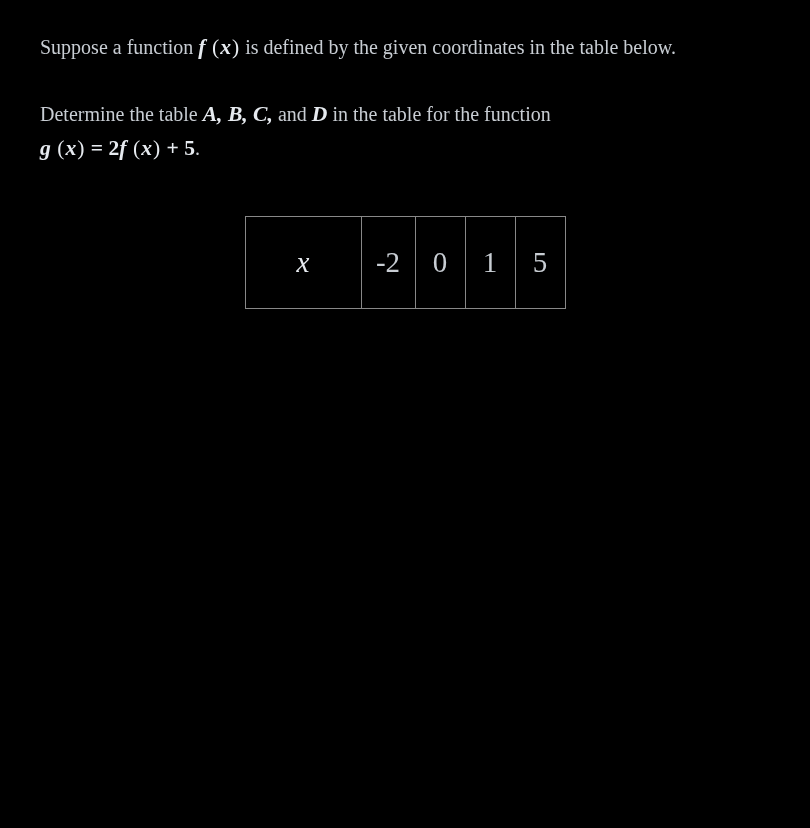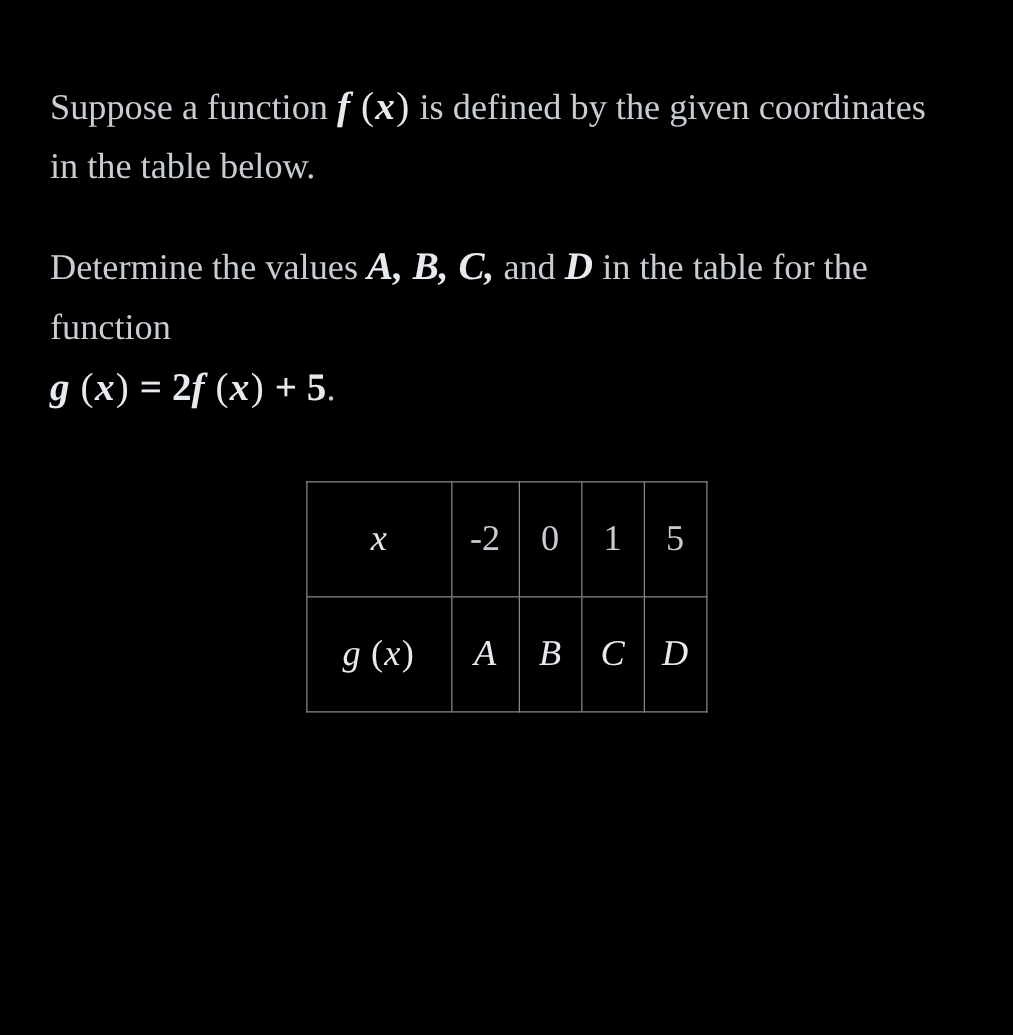--- a/index.html
+++ b/index.html
@@ -9,25 +9,24 @@
     }
     body {
       background: #000000;
       color: #c8cdd3;
       font-family: Georgia, 'Times New Roman', serif;
       width: 810px;
       height: 828px;
       padding: 30px 40px;
     }
     .problem-text {
-      font-size: 29px;
+      font-size: 20px;
       line-height: 1.6;
       margin-bottom: 28px;
       font-weight: 300;
-      margin-top: 30px;
     }
     .problem-text:first-of-type {
       margin-bottom: 32px;
     }
     .math {
       font-family: 'Times New Roman', Georgia, serif;
       font-style: italic;
       color: #e6eaef;
       font-weight: 500;
     }
@@ -81,37 +80,30 @@
     }
   </style>
 </head>
 <body>
 
 <div class="problem-text">
   <span>Suppose a function </span><span class="math-var"><span>f</span> <span class="paren">(</span><span>x</span><span class="paren">)</span></span><span> is defined by the given coordinates in the table below.</span>
 </div>
 
 <div class="problem-text">
-  <span>Determine the values </span><span class="math-var">A, B, C,</span><span> and </span><span class="math-var">D</span><span> in the table for the function</span>
+  <span>Determine the table </span><span class="math-var">A, B, C,</span><span> and </span><span class="math-var">D</span><span> in the table for the function</span>
   <br>
   <span class="math-var"><span>g</span> <span class="paren">(</span><span>x</span><span class="paren">)</span> <span class="math-upright">=</span> <span class="num">2</span><span>f</span> <span class="paren">(</span><span>x</span><span class="paren">)</span> <span class="math-upright">+</span> <span class="num">5</span></span><span class="math-upright">.</span>
 </div>
 
 <div class="table-wrap">
   <table>
     <tbody>
         <tr>
       <td class="label"><span>x</span></td>
       <td class="valw">-2</td>
       <td class="val">0</td>
       <td class="val">1</td>
       <td class="val">5</td>
     </tr>
-    <tr>
-      <td class="label"><span>g</span> <span class="paren">(</span><span>x</span><span class="paren">)</span></td>
-      <td class="valw math">A</td>
-      <td class="val math">B</td>
-      <td class="val math">C</td>
-      <td class="val math">D</td>
-    </tr>
   </tbody>
     </table>
 </div>
 
 </body></html>

